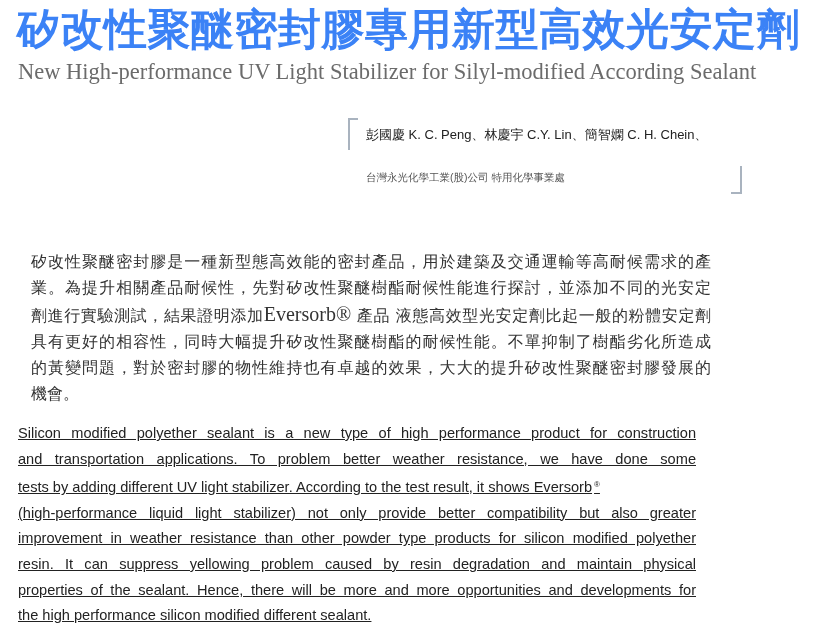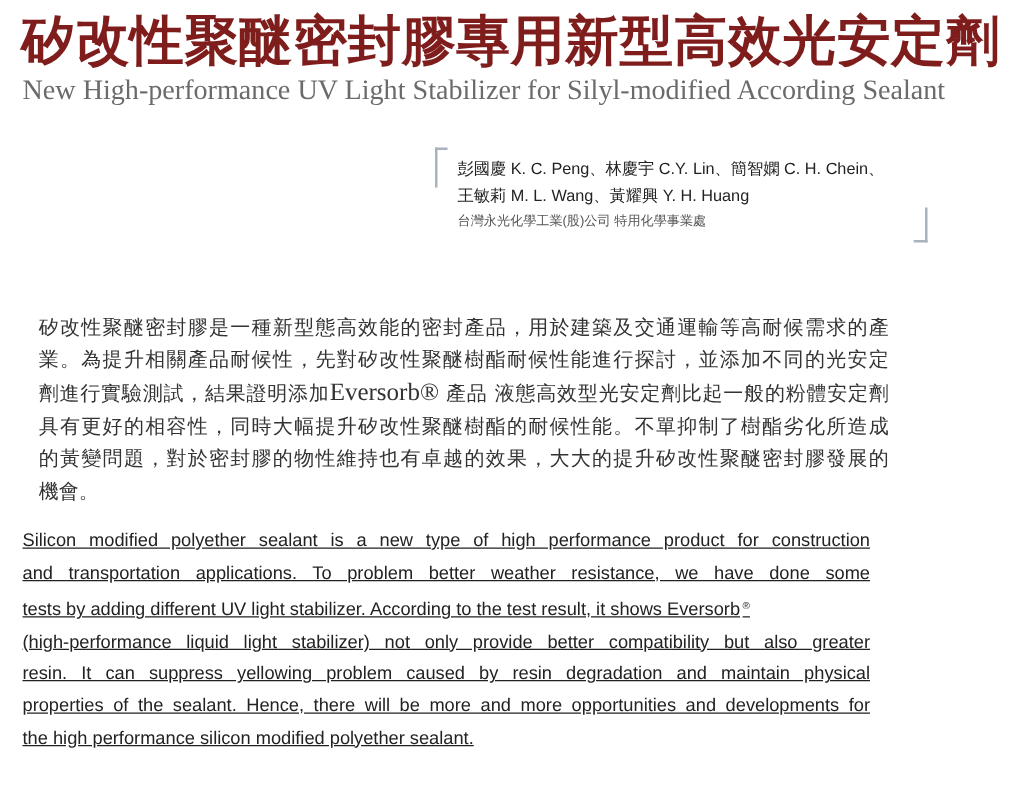--- a/index.html
+++ b/index.html
@@ -11,25 +11,25 @@
       width: 825px;
       height: 644px;
       position: relative;
       overflow: hidden;
     }
     .title-zh {
       position: absolute;
       left: 17px;
       top: 8px;
       width: 760px;
-      font-family: Liberation Sans, sans-serif;
+      font-family: Liberation Mono, monospace;
       font-weight: bold;
       font-size: 43px;
       line-height: 50px;
-      color: #7f1d1d;
+      color: #3b82f6;
       letter-spacing: 0.5px;
       white-space: nowrap;
     }
     .title-en {
       position: absolute;
       left: 18px;
       top: 58px;
       font-family: "Liberation Serif", "DejaVu Serif", serif;
       font-size: 22.5px;
       line-height: 28px;
@@ -142,38 +142,36 @@
 
 <div class="title-zh">矽改性聚醚密封膠專用新型高效光安定劑</div>
 <div class="title-en">New High-performance UV Light Stabilizer for Silyl-modified According Sealant</div>
 
 <div class="author-block">
   <div class="bracket-tl"></div>
   <div class="authors">
     <div>
       <span class="zh-name">彭國慶</span><span> K. C. Peng</span><span>、</span><span class="zh-name">林慶宇</span><span> C.Y. Lin</span><span>、</span><span class="zh-name">簡智嫻</span><span> C. H. Chein</span><span>、</span>
     </div>
-    <div>
-      <span class="zh-name">王敏莉</span><span> M. L. Wang</span><span>、</span><span class="zh-name">黃耀興</span><span> Y. H. Huang</span>
-    </div>
   </div>
   <div class="affiliation">台灣永光化學工業(股)公司 特用化學事業處</div>
   <div class="bracket-br"></div>
 </div>
 
 <div class="abstract-zh">
   <span class="line">矽改性聚醚密封膠是一種新型態高效能的密封產品，用於建築及交通運輸等高耐候需求的產</span>
   <span class="line">業。為提升相關產品耐候性，先對矽改性聚醚樹酯耐候性能進行探討，並添加不同的光安定</span>
   <span class="line"><span>劑進行實驗測試，結果證明添加</span><span class="brand">Eversorb®</span><span> 產品 液態高效型光安定劑比起一般的粉體安定劑</span></span>
   <span class="line">具有更好的相容性，同時大幅提升矽改性聚醚樹酯的耐候性能。不單抑制了樹酯劣化所造成</span>
   <span class="line">的黃變問題，對於密封膠的物性維持也有卓越的效果，大大的提升矽改性聚醚密封膠發展的</span>
   <span class="line last">機會。</span>
 </div>
 
 <div class="abstract-en">
   <span class="line">Silicon modified polyether sealant is a new type of high performance product for construction</span>
   <span class="line">and transportation applications. To problem better weather resistance, we have done some</span>
   <span class="line ragged"><span>tests by adding different UV light stabilizer. According to the test result, it shows Eversorb</span><sup class="reg-sup">®</sup></span>
   <span class="line">(high-performance liquid light stabilizer) not only provide better compatibility but also greater</span>
+  <span class="line">improvement in weather resistance than other powder type products for silicon modified polyether</span>
   <span class="line">resin. It can suppress yellowing problem caused by resin degradation and maintain physical</span>
   <span class="line">properties of the sealant. Hence, there will be more and more opportunities and developments for</span>
-  <span class="line ragged">the high performance silicon modified polyether sealant.</span>
+  <span class="line ragged">the high performance silicon modified different sealant.</span>
 </div>
 
 </body></html>

